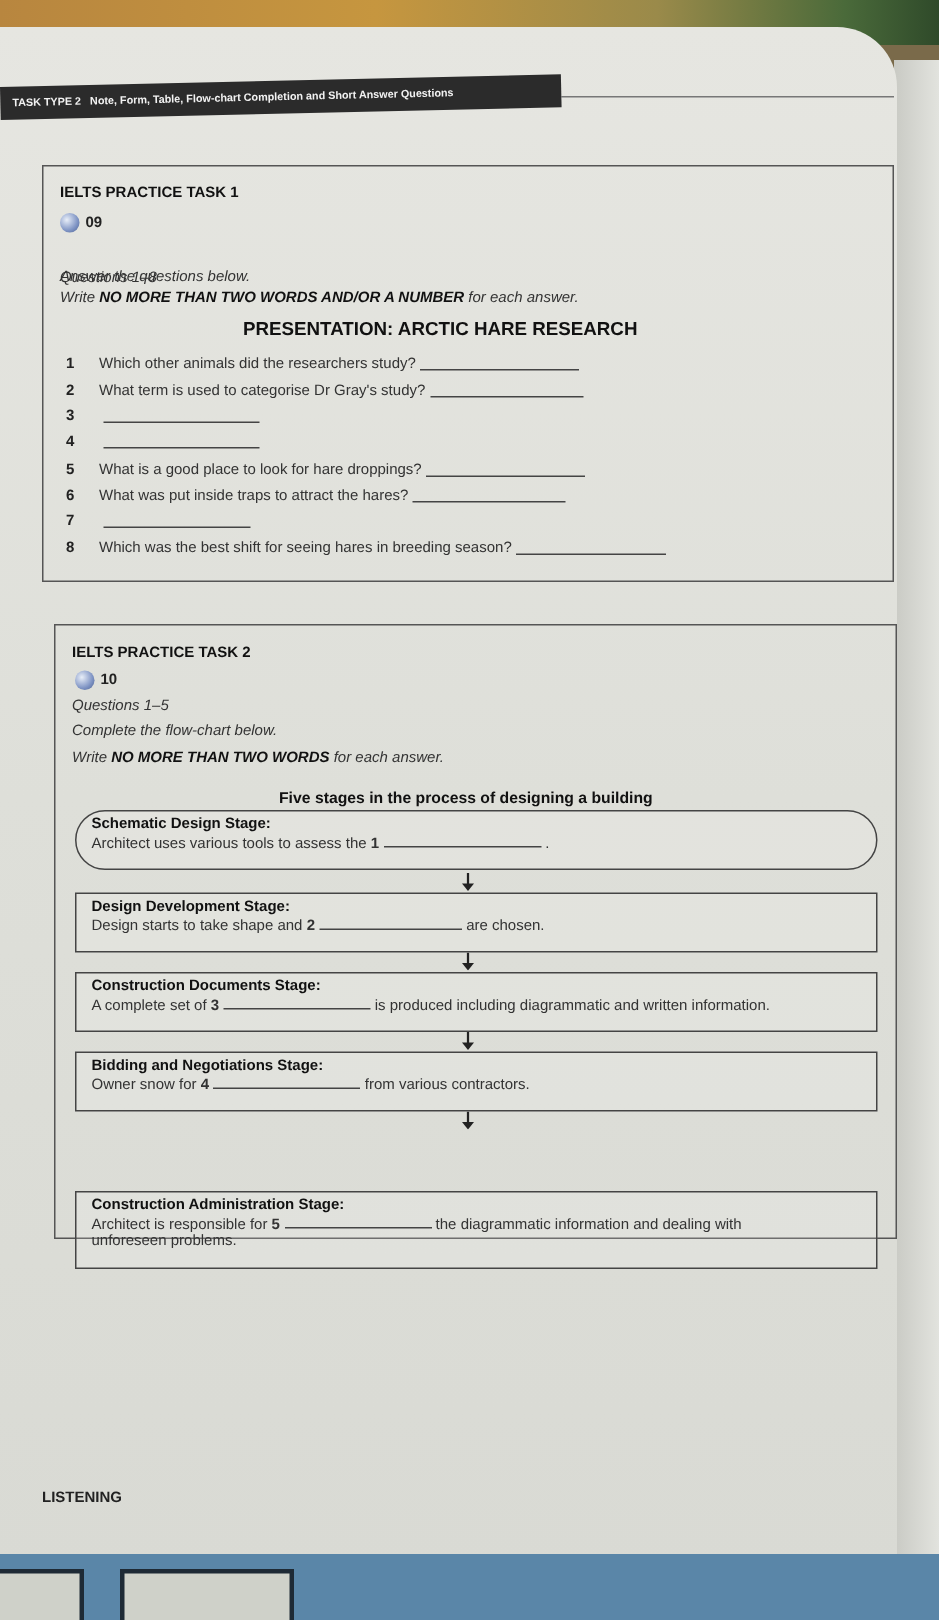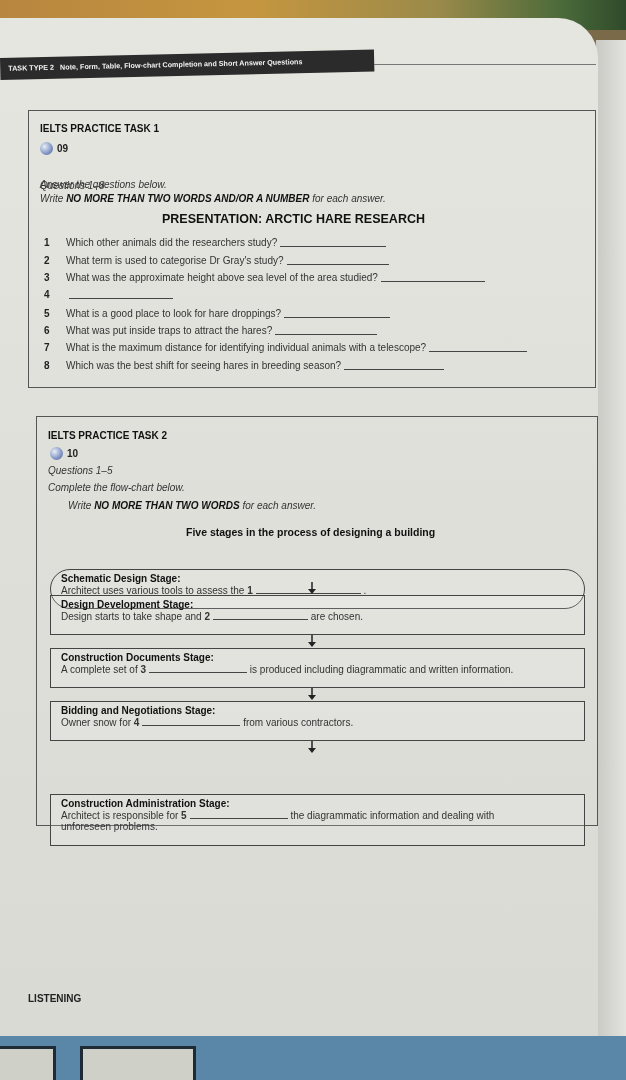--- a/index.html
+++ b/index.html
@@ -60,64 +60,62 @@
     <span>Which other animals did the researchers study?</span>
     <span class="blank" style="width:106px"></span>
   </div>
 <div class="q" style="top:255px;">
     <span class="n">2</span>
     <span>What term is used to categorise Dr Gray's study?</span>
     <span class="blank" style="width:102px"></span>
   </div>
 <div class="q" style="top:272px;">
     <span class="n">3</span>
-    <span>What was the approximate height above sea level of the area studied?</span>
     <span class="blank" style="width:104px"></span>
   </div>
 <div class="q" style="top:289px;">
     <span class="n">4</span>
     <span class="blank" style="width:104px"></span>
   </div>
 <div class="q" style="top:308px;">
     <span class="n">5</span>
     <span>What is a good place to look for hare droppings?</span>
     <span class="blank" style="width:106px"></span>
   </div>
 <div class="q" style="top:325px;">
     <span class="n">6</span>
     <span>What was put inside traps to attract the hares?</span>
     <span class="blank" style="width:102px"></span>
   </div>
 <div class="q" style="top:342px;">
     <span class="n">7</span>
-    <span>What is the maximum distance for identifying individual animals with a telescope?</span>
     <span class="blank" style="width:98px"></span>
   </div>
 <div class="q" style="top:360px;">
     <span class="n">8</span>
     <span>Which was the best shift for seeing hares in breeding season?</span>
     <span class="blank" style="width:100px"></span>
   </div>
 
 <div class="box" style="left:36px;top:416px;width:560px;height:408px;"></div>
 <div class="task-title" style="left:48px;top:430px;text-align:right;">IELTS PRACTICE TASK 2</div>
 <div class="cd" style="left:50px;top:447px;">
   <span class="cd-icon"></span>
   <span>10</span>
 </div>
 <div class="instr it" style="left:48px;top:465px;">Questions 1–5</div>
 <div class="instr it" style="left:48px;top:482px;">Complete the flow-chart below.</div>
-<div class="instr" style="left:48px;top:500px;margin-left:20px;">
+<div class="instr" style="left:48px;top:500px;">
   <span class="it">Write</span>
   <span class="b">NO MORE THAN TWO WORDS</span>
   <span class="it">for each answer.</span>
 </div>
 <div class="heading" style="left:186px;top:526px;font-size:10.5px;">Five stages in the process of designing a building</div>
 
-<div class="stage" style="top:569px;height:40px;border-radius:20px;">
+<div class="stage" style="top:540px;height:40px;border-radius:20px;">
   <span class="st">Schematic Design Stage:</span>
   <span>Architect uses various tools to assess the</span>
   <b>1</b><span class="blank" style="width:105px"></span>
   <span>.</span>
 </div>
 <svg class="arrow" style="top:582px;" viewBox="0 0 12 12">
     <line x1="6" y1="0" x2="6" y2="9" stroke="#222" stroke-width="1.5"></line>
     <polygon points="2,7 10,7 6,12" fill="#222"></polygon>
   </svg>
 

